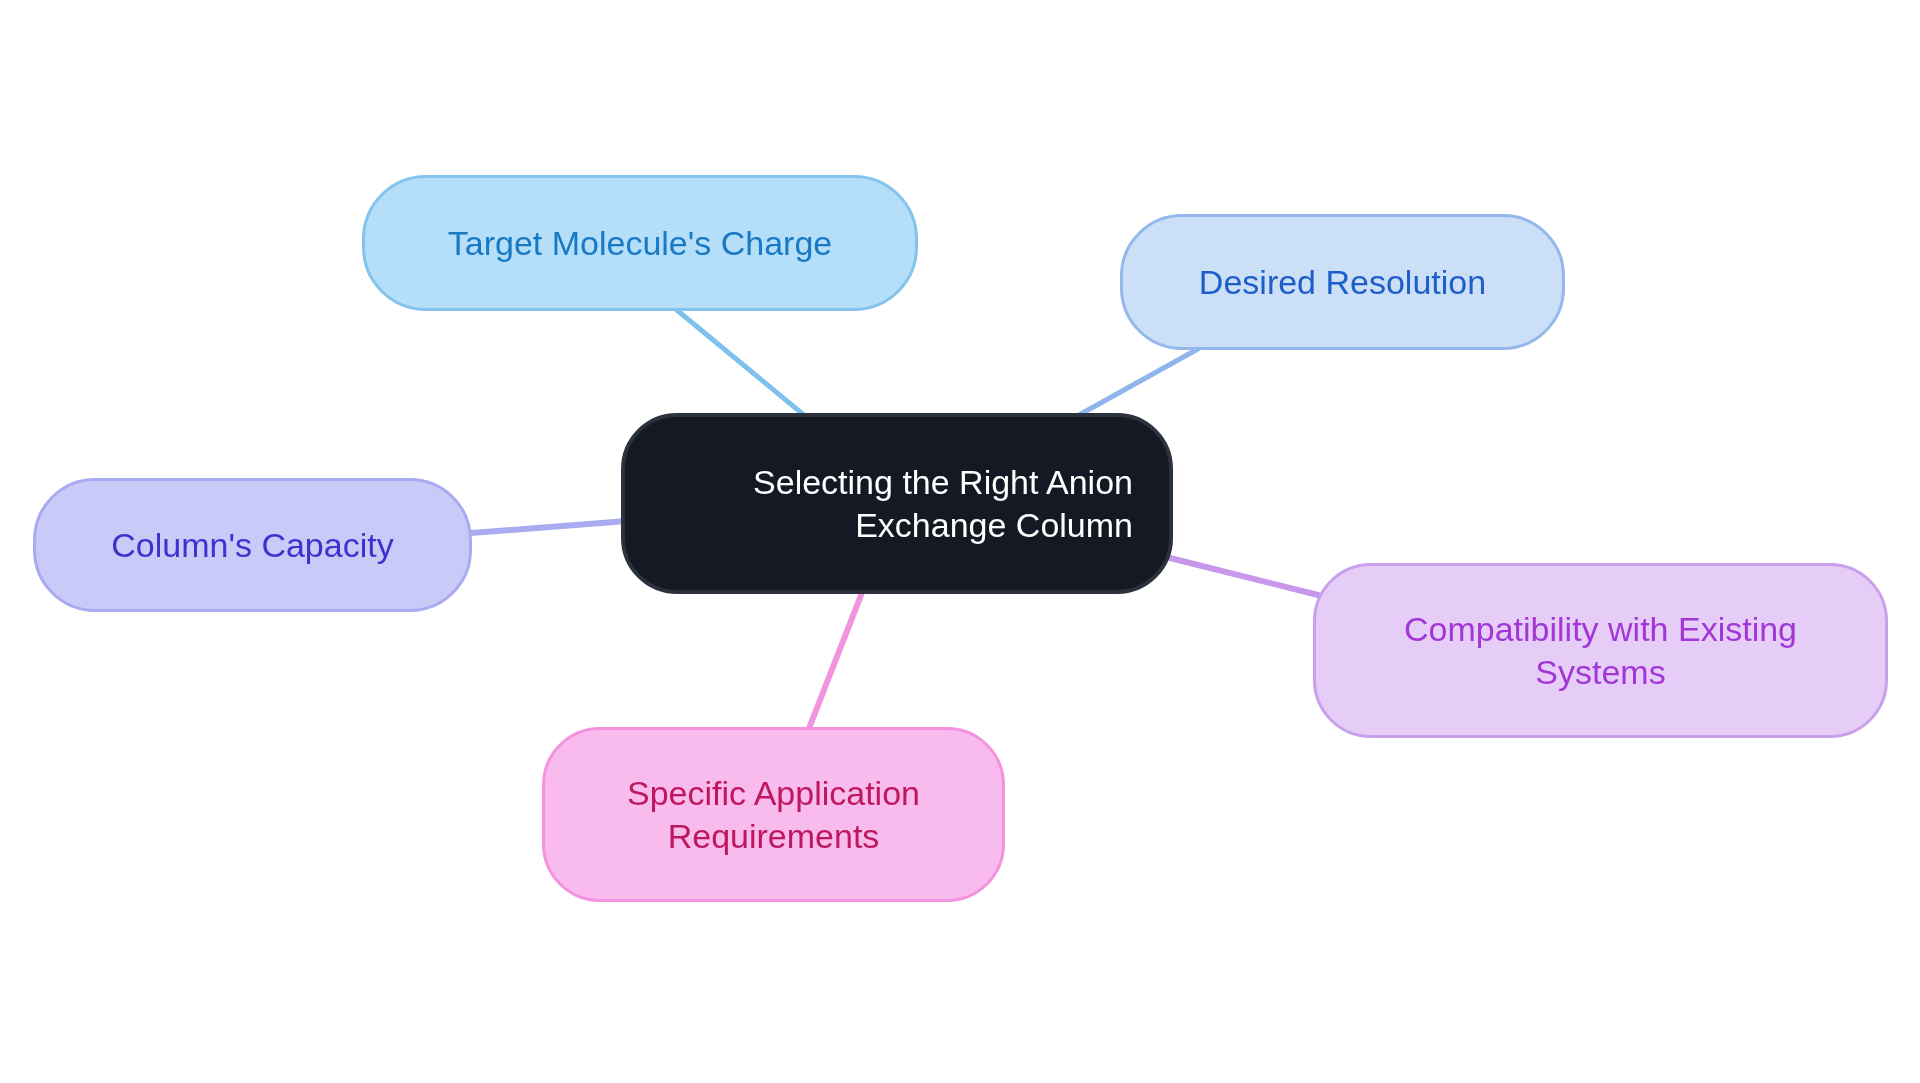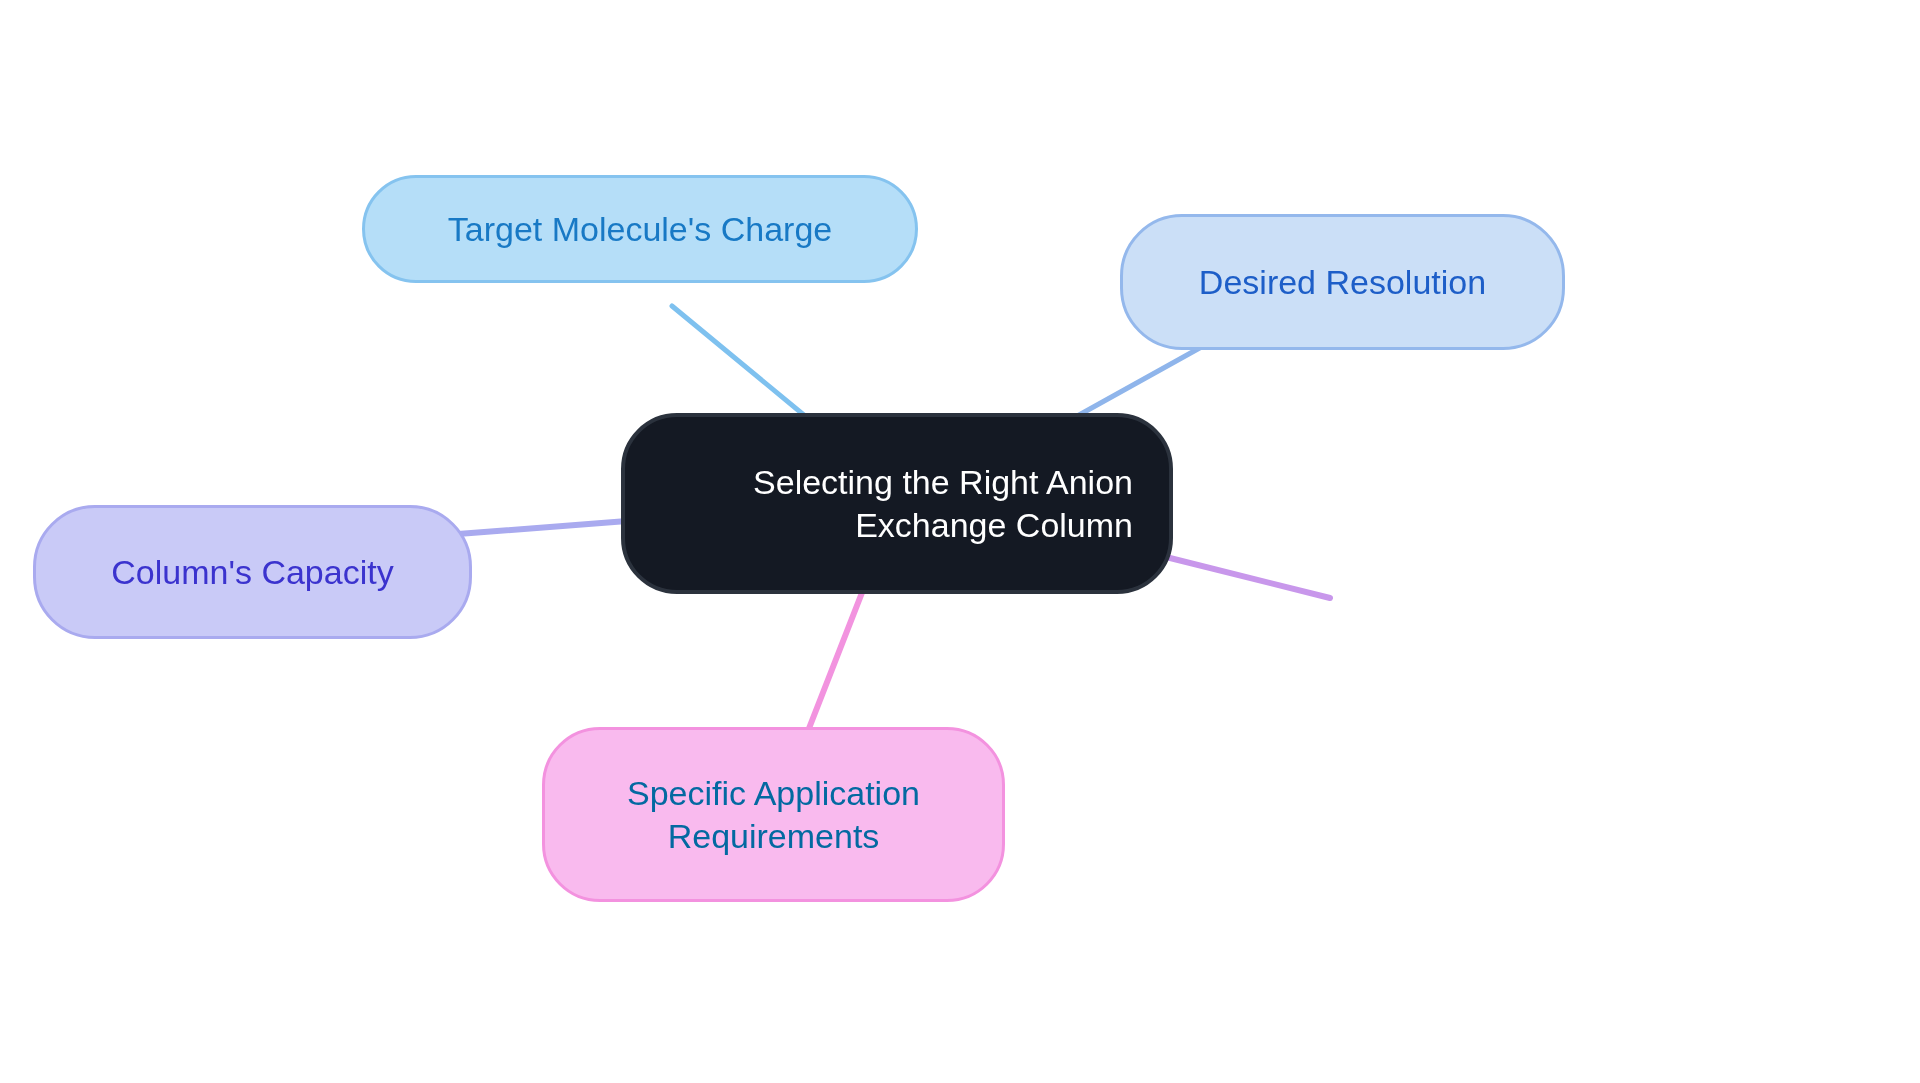--- a/index.html
+++ b/index.html
@@ -39,21 +39,21 @@
   }
   .node-label { display: block; }
   
   #node-central {
     left: 621px; top: 413px; width: 552px; height: 181px;
     border-radius: 56px; border-width: 4px;
     padding: 0 36px;
     text-align: right;
   }
   #node-target-molecules-charge {
-    left: 362px; top: 175px; width: 556px; height: 108px;
+    left: 362px; top: 175px; width: 556px; height: 136px;
     border-radius: 64px;
     padding: 0 36px;
   }
   #node-desired-resolution {
     left: 1120px; top: 214px; width: 445px; height: 136px;
     border-radius: 62px;
     padding: 0 36px;
   }
   #node-columns-capacity {
     left: 33px; top: 478px; width: 439px; height: 134px;
@@ -89,22 +89,25 @@
   </div>
 
   <div class="node" id="node-target-molecules-charge" style="background-color: rgb(181, 222, 248); border-color: rgb(133, 195, 239); color: rgb(24, 121, 197);">
     <span class="node-label">Target Molecule's Charge</span>
   </div>
 
   <div class="node" id="node-desired-resolution" style="background-color: rgb(203, 223, 247); border-color: rgb(148, 184, 236); color: rgb(29, 94, 200); justify-content: center;">
     <span class="node-label">Desired Resolution</span>
   </div>
 
-  <div class="node" id="node-columns-capacity" style="background-color: rgb(201, 202, 247); border-color: rgb(169, 170, 239); color: rgb(59, 51, 206); margin-top: 27px;">
+  <div class="node" id="node-columns-capacity" style="background-color: rgb(201, 202, 247); border-color: rgb(169, 170, 239); color: rgb(59, 51, 206);">
     <span class="node-label">Column's Capacity</span>
   </div>
 
+  <div class="node" id="node-compatibility-with-existing-systems" style="background-color: rgb(229, 205, 248); border-color: rgb(201, 160, 235); color: rgb(162, 54, 214);">
+    <span class="node-label">Compatibility with Existing Systems</span>
+  </div>
 
-  <div class="node" id="node-specific-application-requirements" style="background-color: rgb(249, 186, 238); border-color: rgb(243, 146, 223); color: #0369a1; align-items: center;">
+  <div class="node" id="node-specific-application-requirements" style="background-color: rgb(249, 186, 238); border-color: rgb(243, 146, 223); color: #be185d; align-items: center;">
     <span class="node-label">Specific Application Requirements</span>
   </div>
 
 </div>
 
 </body></html>

